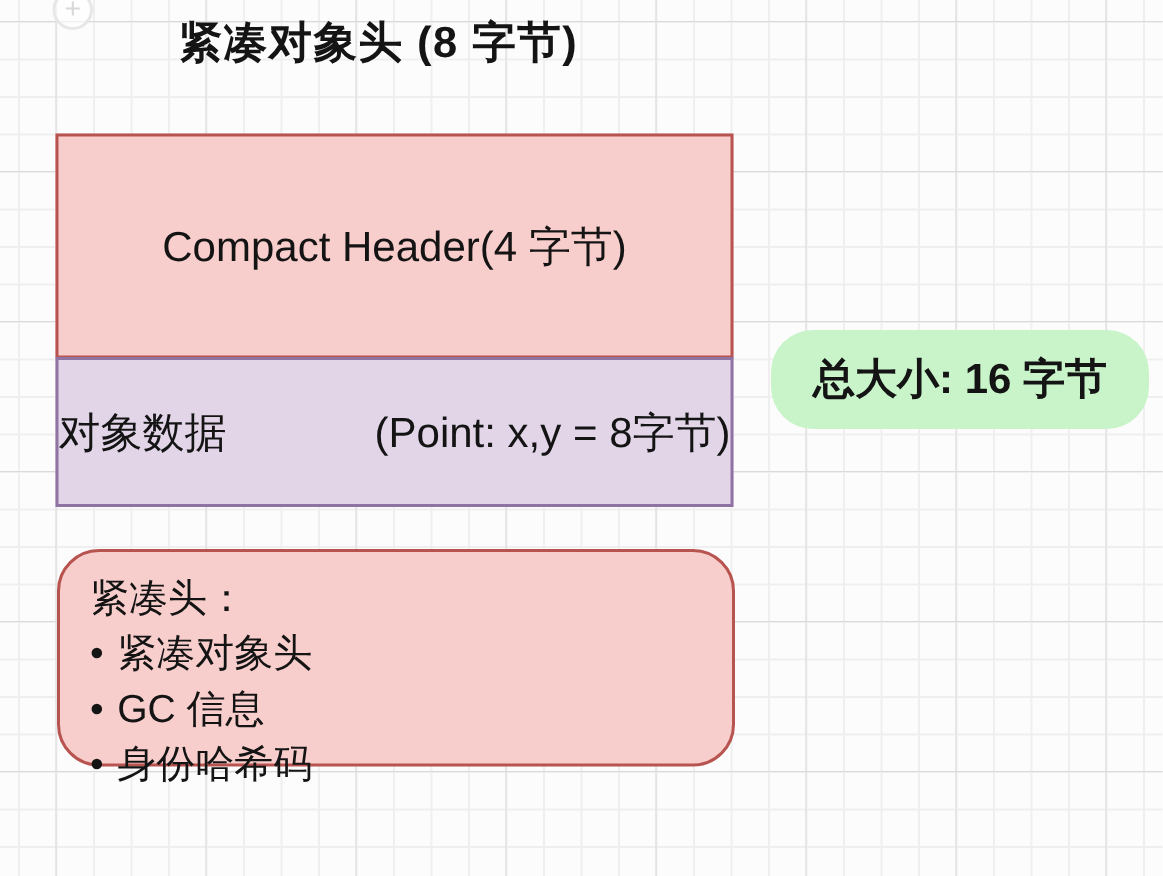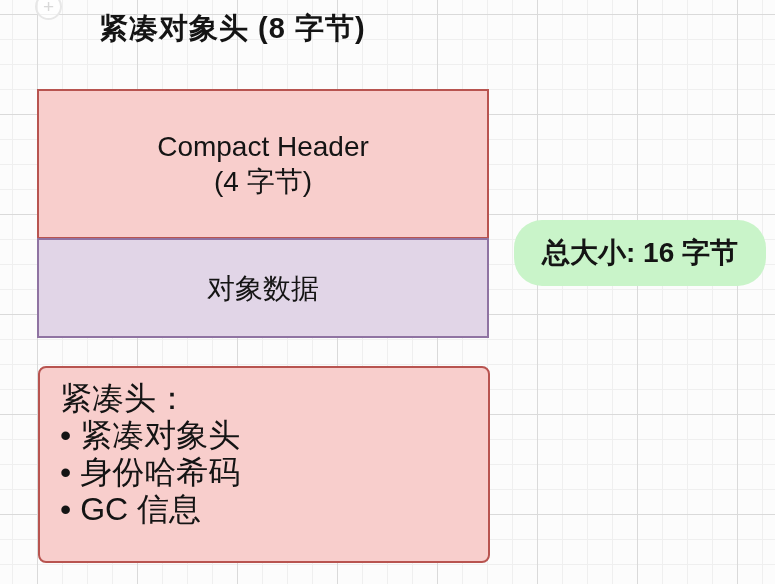--- a/index.html
+++ b/index.html
@@ -29,108 +29,110 @@
     border-radius: 50%;
     color: #d8d8d8;
     font-size: 19px;
     line-height: 23px;
     text-align: center;
     background: rgba(255,255,255,0.6);
   }
 
   .diagram-title {
     position: absolute;
-    left: 99px; top: 9px;
+    left: 119px; top: 9px;
     font-size: 29px;
     font-weight: bold;
     letter-spacing: 1px;
   }
 
   .stack {
     position: absolute;
     left: 37px; top: 89px;
     width: 452px;
   }
   .box {
     width: 100%;
     display: flex;
-    flex-direction: column;
+    flex-direction: row;
     align-items: center;
     justify-content: center;
     text-align: center;
     font-size: 28px;
     line-height: 35px;
   }
   .box-header {
     height: 150px;
     background: #f8cecc;
     border: 2px solid #b85450;
   }
   .box-data {
     height: 100px;
     margin-top: -1px;
     background: #e1d5e7;
     border: 2px solid #8f73a2;
+    justify-content: space-between;
   }
 
   .total-badge {
     position: absolute;
     left: 514px; top: 220px;
     width: 252px; height: 66px;
     background: #c9f4c9;
     border-radius: 28px;
     display: flex;
     align-items: center;
     justify-content: center;
     font-size: 28px;
     font-weight: bold;
   }
 
   .details-box {
     position: absolute;
     left: 38px; top: 366px;
-    width: 452px; height: 197px;
+    width: 452px; height: 145px;
     background: #f8cecc;
     border: 2px solid #b85450;
-    border-radius: 8px;
+    border-radius: 28px;
     padding: 12px 16px 0 20px;
-    font-size: 32px;
+    font-size: 26px;
     line-height: 37px;
   }
   .details-line .bullet { margin-right: 9px; }
 </style>
 </head>
 <body>
 
 <div class="canvas">
 
   <div class="add-btn">+</div>
 
   <div class="diagram-title">紧凑对象头 (8 字节)</div>
 
   <div class="stack">
     <div class="box box-header">
       <div>Compact Header</div>
       <div>(4 字节)</div>
     </div>
     <div class="box box-data">
       <div>对象数据</div>
+      <div>(Point: x,y = 8字节)</div>
     </div>
   </div>
 
   <div class="total-badge">
     <span>总大小: 16 字节</span>
   </div>
 
   <div class="details-box">
     <div class="details-line">紧凑头：</div>
     <div class="details-line">
       <span class="bullet">•</span><span>紧凑对象头</span>
     </div>
     <div class="details-line">
-      <span class="bullet">•</span><span>身份哈希码</span>
+      <span class="bullet">•</span><span>GC 信息</span>
     </div>
     <div class="details-line">
-      <span class="bullet">•</span><span>GC 信息</span>
+      <span class="bullet">•</span><span>身份哈希码</span>
     </div>
   </div>
 
 </div>
 
 </body></html>

